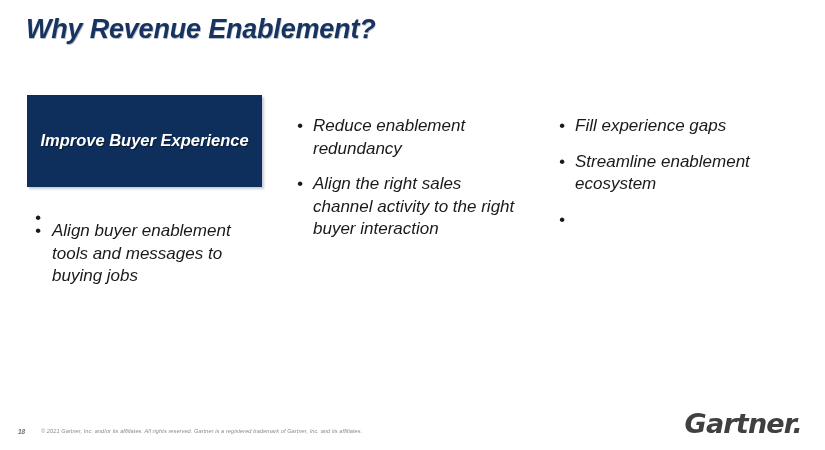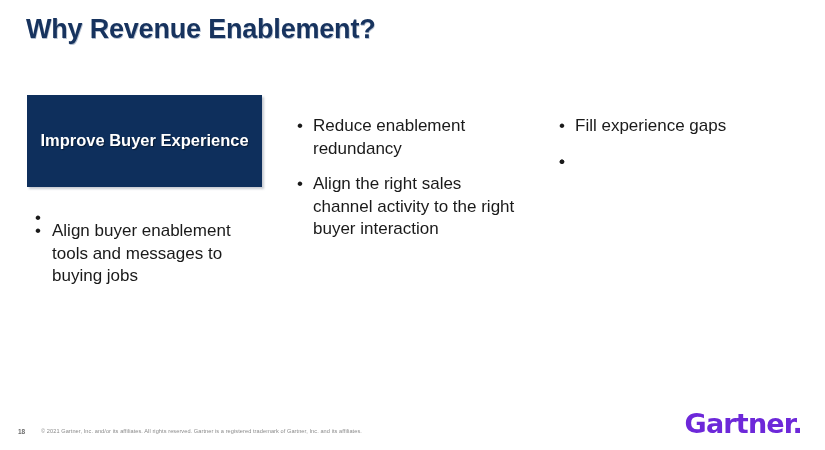--- a/index.html
+++ b/index.html
@@ -9,20 +9,21 @@
   }
   body {
     font-family: "Liberation Sans", sans-serif;
   }
   .slide {
     position: relative;
     width: 825px;
     height: 450px;
     background: #ffffff;
     overflow: hidden;
+    font-style: italic;
   }
   .slide-title {
     position: absolute;
     left: 26px;
     top: 14px;
     font-size: 27px;
     font-weight: bold;
     letter-spacing: -0.2px;
     color: #17335e;
     text-shadow: 0.6px 0.6px 0 rgba(120,140,170,0.55);
@@ -98,21 +99,21 @@
     color: #8a8a8a;
     letter-spacing: 0.08px;
     white-space: nowrap;
   }
   .logo {
     position: absolute;
     right: 23px;
     top: 408px;
     font-size: 27px;
     font-weight: bold;
-    color: #6d28d9;
+    color: #404040;
     letter-spacing: -0.8px;
     font-family: "DejaVu Sans", sans-serif;
   }
   .logo .dot-mark { font-size: 27px; }
 </style>
 </head>
 <body>
 
 <div class="slide">
 
@@ -149,20 +150,21 @@
     </div>
 
     <div class="column col-3">
       <ul class="bullets">
         <li class="bullet">
           <span class="dot">•</span>
           <span>Fill experience gaps</span>
         </li>
         <li class="bullet">
           <span class="dot">•</span>
+          <span>Streamline enablement ecosystem</span>
         </li>
         <li class="bullet">
           <span class="dot">•</span>
         </li>
       </ul>
     </div>
 
   </div>
 
   <div class="footer-num">18</div>

